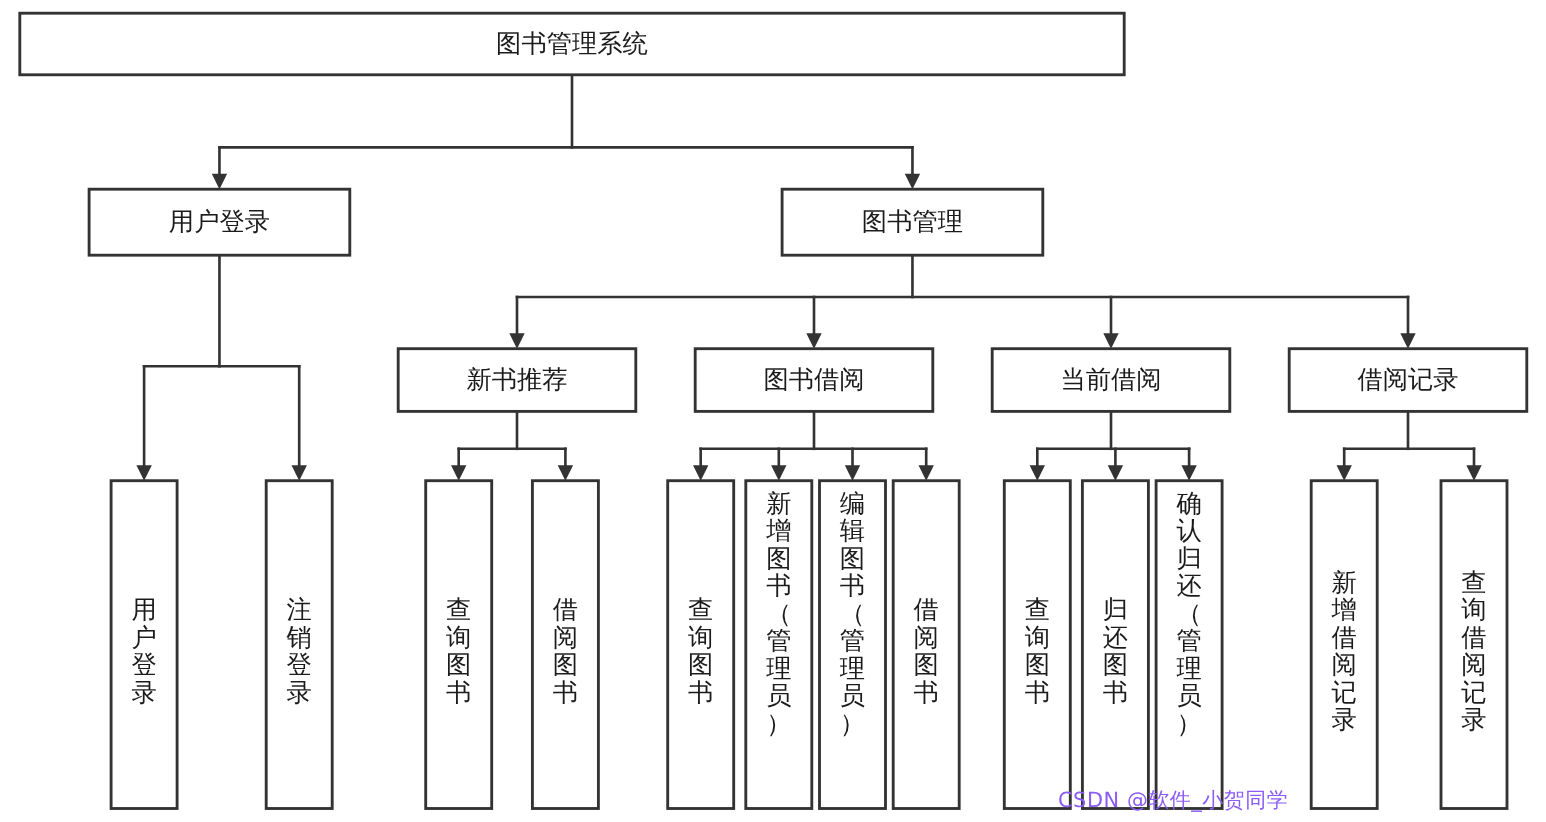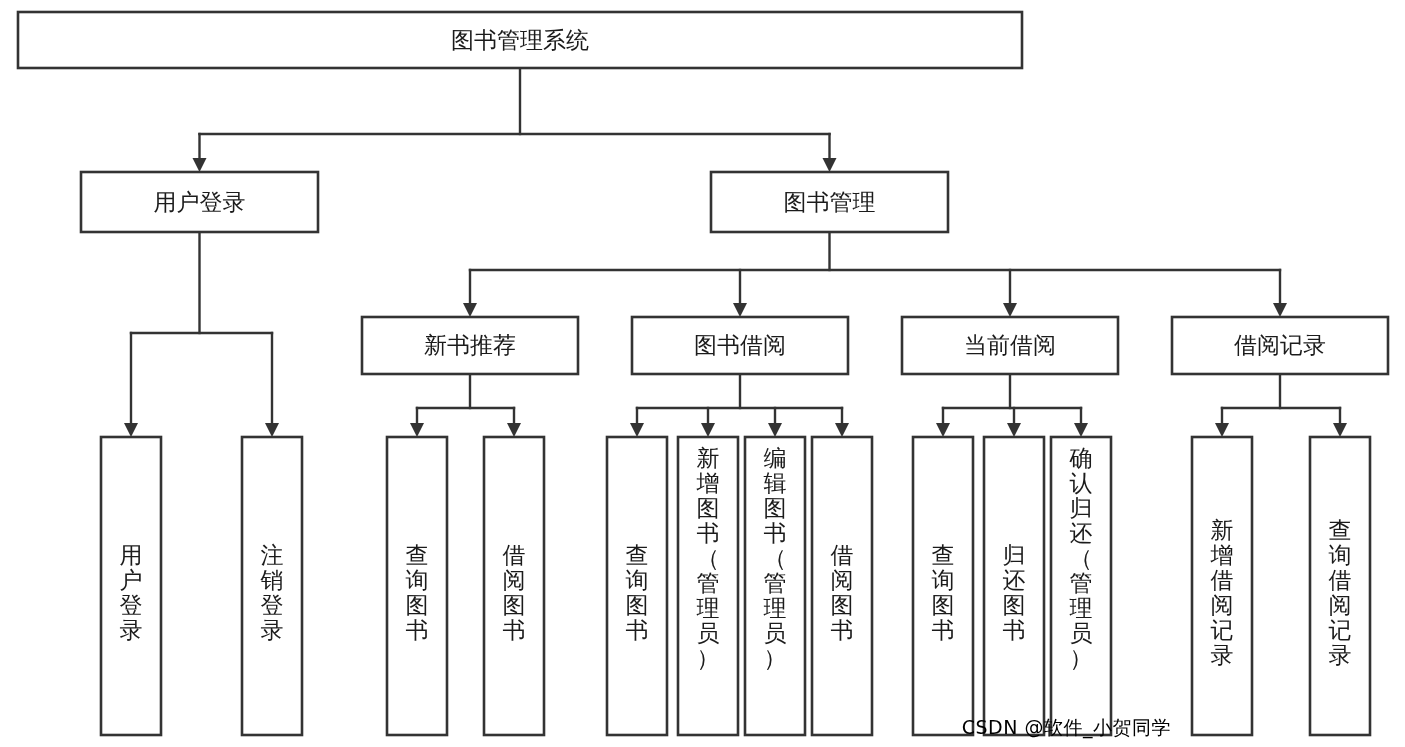--- a/index.html
+++ b/index.html
@@ -41,21 +41,21 @@
   }
   .arrow-head {
     fill: #333333;
     stroke: none;
   }
   .watermark {
     position: absolute;
     right: 8px;
     bottom: 6px;
     font-size: 19px;
-    color: #000000;
+    color: #8b5cf6;
     font-family: "DejaVu Sans", "Liberation Sans", sans-serif;
     white-space: nowrap;
     user-select: none;
     letter-spacing: 0.5px;
   }
 </style>
 </head>
 <body>
 
 <div id="diagram-root">

